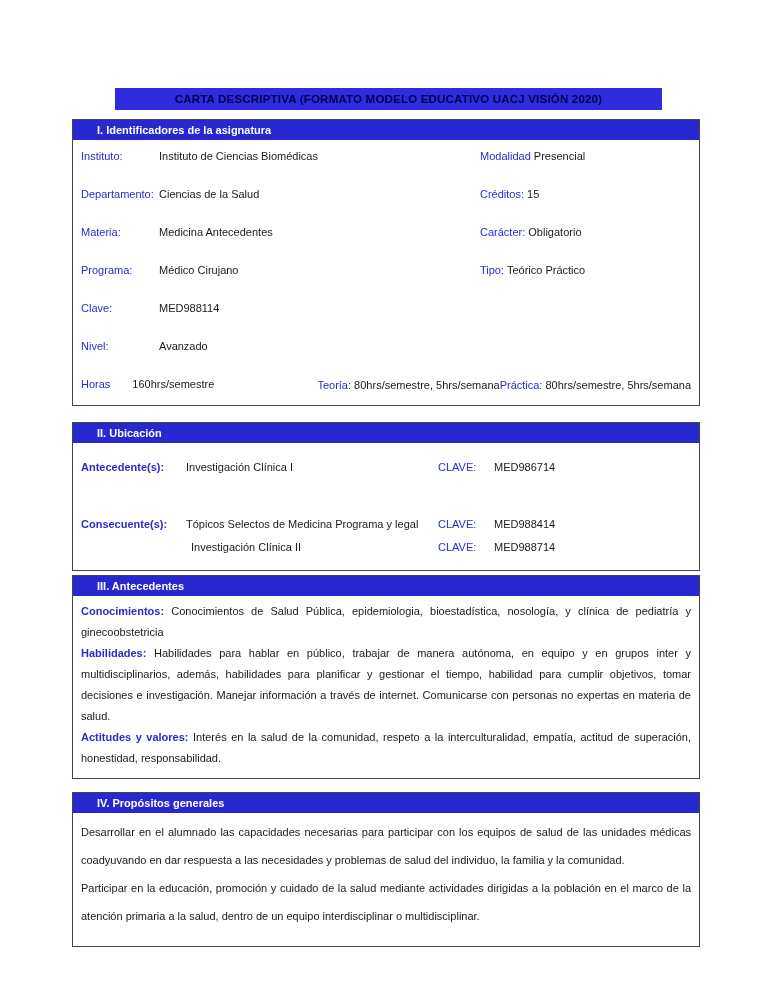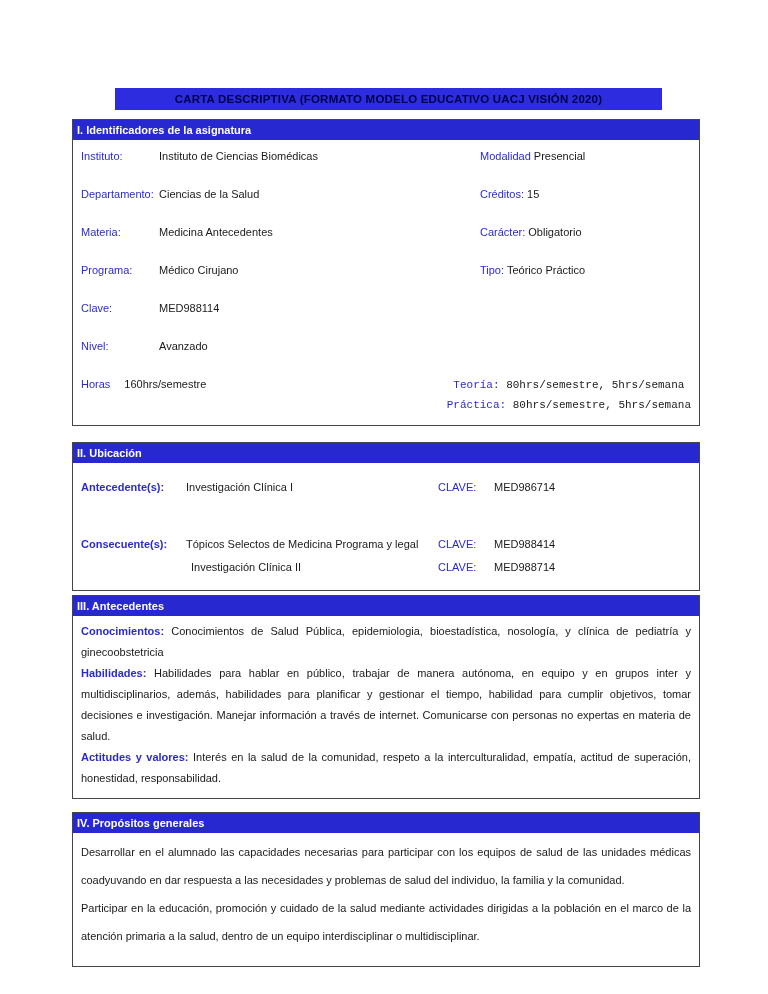--- a/index.html
+++ b/index.html
@@ -31,33 +31,33 @@
   .sec1 { margin-top: 9px; }
   .sec2 { margin-top: 16px; }
   .sec3 { margin-top: 4px; }
   .sec4 { margin-top: 13px; }
 
   .sec-header {
     background: #2828D0;
     color: #ffffff;
     font-weight: bold;
     font-size: 11px;
-    padding: 4px 4px;
+    padding: 4px 24px;
   }
 
   
   .sec1-body { padding: 10px 8px 10px 8px; }
   .frow { position: relative; margin-bottom: 25px; min-height: 13px; }
   .flabel { display: inline-block; width: 78px; color: #2B2BCC; vertical-align: top; }
   .fvalue { color: #1a1a1a; }
   .rcol { position: absolute; left: 399px; top: 0; white-space: nowrap; }
   .rlabel { color: #2B2BCC; }
   .frow.horas { display: flex; margin-bottom: 0; }
-  .hlabel { color: #2B2BCC; margin-right: 14px; }
-  .horas-right { margin-left: auto; display: flex; flex-direction: column; align-items: center; text-align: right; line-height: 20px; margin-top: -3px; font-family: Liberation Mono, monospace; }
+  .hlabel { color: #2B2BCC; margin-right: 22px; }
+  .horas-right { margin-left: auto; display: flex; flex-direction: row; align-items: center; text-align: right; line-height: 20px; margin-top: -3px; }
 
   
   .sec2-body { padding: 18px 8px 16px 8px; }
   .urow { position: relative; min-height: 13px; }
   .urow-antecedente { margin-bottom: 44px; }
   .urow-consecuente { margin-bottom: 10px; }
   .urow-indent { padding-left: 110px; }
   .ulabel { display: inline-block; width: 105px; color: #2B2BCC; font-weight: bold; vertical-align: top; }
   .uclave { position: absolute; left: 357px; top: 0; white-space: nowrap; }
   .cl { display: inline-block; width: 56px; color: #2B2BCC; }

